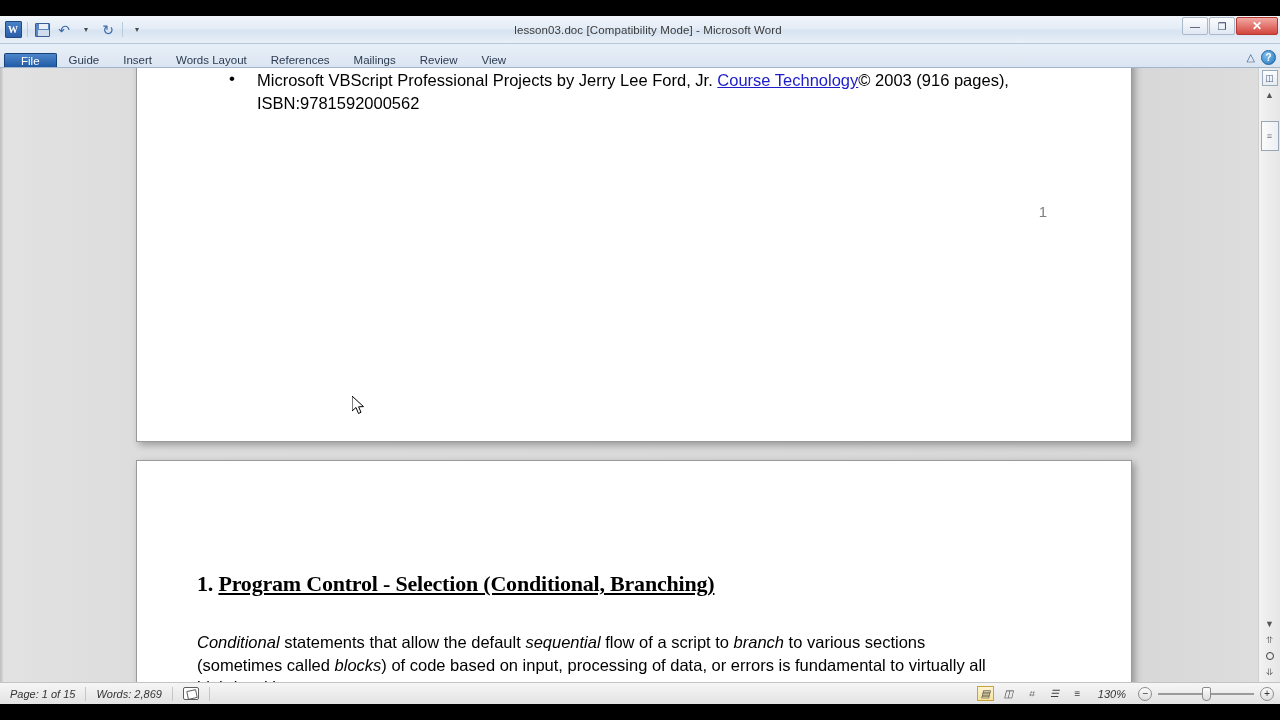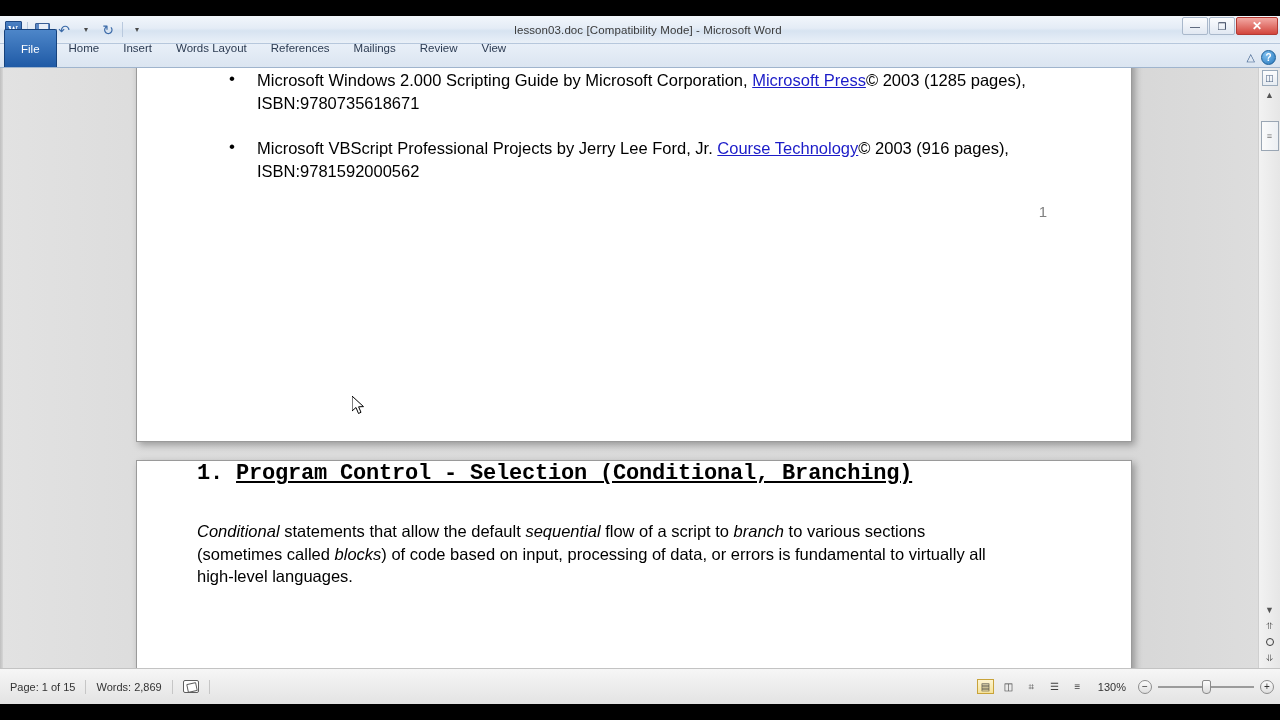--- a/index.html
+++ b/index.html
@@ -81,21 +81,21 @@
 
   
   #ribbon-tabs {
     height: 24px;
     background: linear-gradient(to bottom,#e8eff8,#dbe5f1);
     border-bottom: 1px solid #9fb4cd;
     display: flex; align-items: flex-end;
     position: relative;
   }
   .tab {
-    height: 38px; padding: 0 12px;
+    height: 14px; padding: 0 12px;
     display: flex; align-items: center;
     font-size: 11.5px; color: #2c3b52;
     white-space: nowrap;
   }
   .tab.file {
     background: linear-gradient(to bottom,#4d86c9,#1f5aa6);
     color: #fff; border: 1px solid #16427c;
     border-bottom: none;
     margin-left: 4px;
     padding: 0 16px;
@@ -160,21 +160,22 @@
   .link { color: #1c1cc8; text-decoration: underline; }
   .it-u { font-style: italic; text-decoration: underline; }
 
   #page-number-1 {
     position: absolute; right: 84px; top: 230px;
     font-size: 15px; color: #808080;
   }
 
   #heading1 {
     font-size: 22px; font-weight: bold; color: #000;
-    font-family: Liberation Mono, monospace;
+    margin-top: 110px;
+    font-family: Liberation Serif, serif;
     letter-spacing: -0.2px;
   }
   #heading1 .u { text-decoration: underline; }
 
   #para1 {
     margin-top: 34px;
     font-size: 16.5px; line-height: 22.5px; color:#000;
     width: 800px;
   }
 
@@ -209,26 +210,27 @@
   .sb-bottom { display:flex; flex-direction:column; align-items:center; padding-bottom:2px; }
   .sb-nav {
     width: 18px; height: 16px;
     display:flex; align-items:center; justify-content:center;
     font-size: 9px; color: #3c3c3c;
   }
   .sb-circle { width:8px; height:8px; border:1.5px solid #3c3c3c; border-radius:50%; }
 
   
   #status-bar {
-    height: 36px;
+    height: 22px;
     background: linear-gradient(to bottom,#f6f6f6,#e3e3e3);
     border-top: 1px solid #c3c3c3;
     display: flex; align-items: center;
     font-size: 11px; color: #333;
     position: relative;
+    font-style: italic;
   }
   .sb-item { padding: 0 10px; display:flex; align-items:center; height:100%; white-space:nowrap; }
   .sb-div { width:1px; height:14px; background:#c6c6c6; }
   .proof-icon {
     width: 16px; height: 13px;
     border: 1px solid #5e5e5e; border-radius: 2px;
     position: relative; background:#fff;
   }
   .proof-icon::after {
     content:""; position:absolute; left:3px; top:2px;
@@ -301,44 +303,41 @@
 
       <div id="win-buttons">
         <div class="win-btn">—</div>
         <div class="win-btn">❐</div>
         <div class="win-btn close">✕</div>
       </div>
     </div>
 
     <div id="ribbon-tabs">
       <div class="tab file">File</div>
-      <div class="tab">Home</div>
+      <div class="tab">Guide</div>
       <div class="tab">Insert</div>
       <div class="tab">Words Layout</div>
       <div class="tab">References</div>
       <div class="tab">Mailings</div>
       <div class="tab">Review</div>
       <div class="tab">View</div>
 
       <div id="ribbon-right">
         <div class="chev-up">△</div>
         <div class="help-icon">?</div>
       </div>
     </div>
 
     <div id="work-area">
       <div id="left-edge"></div>
 
       <div class="page" id="page1">
         <div class="page-inner">
           <ul class="doc-ul" style="padding-top:96px;">
 
-            <li class="doc-li">
-              <span>Microsoft Windows 2.000 Scripting Guide by Microsoft Corporation, </span><span class="link">Microsoft Press</span><span>© 2003 (1285 pages), ISBN:9780735618671</span>
-            </li>
 
 
             <li class="doc-li">
               <span>Microsoft VBScript Professional Projects by Jerry Lee Ford, Jr. </span><span class="link">Course Technology</span><span>© 2003 (916 pages), ISBN:9781592000562</span>
             </li>
           </ul>
 
           <div id="page-number-1">1</div>
         </div>
       </div>

